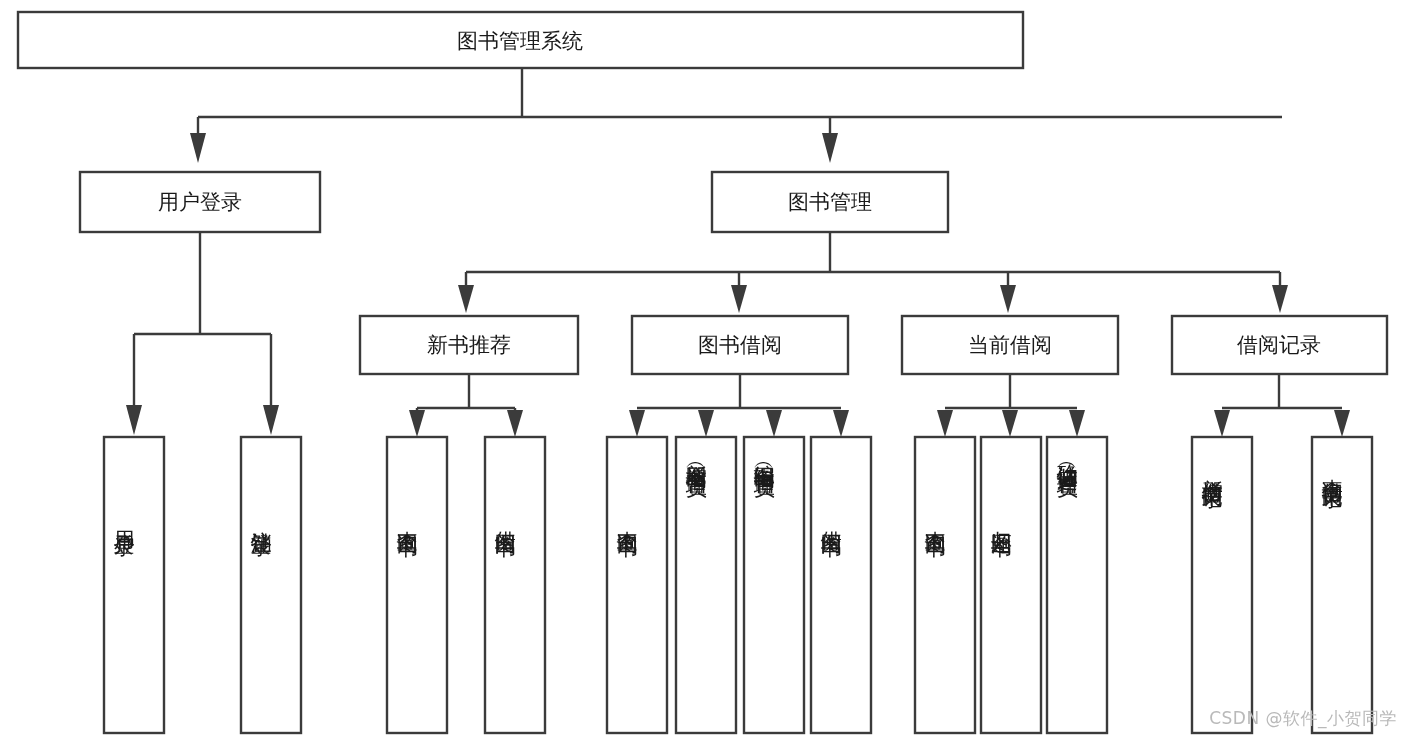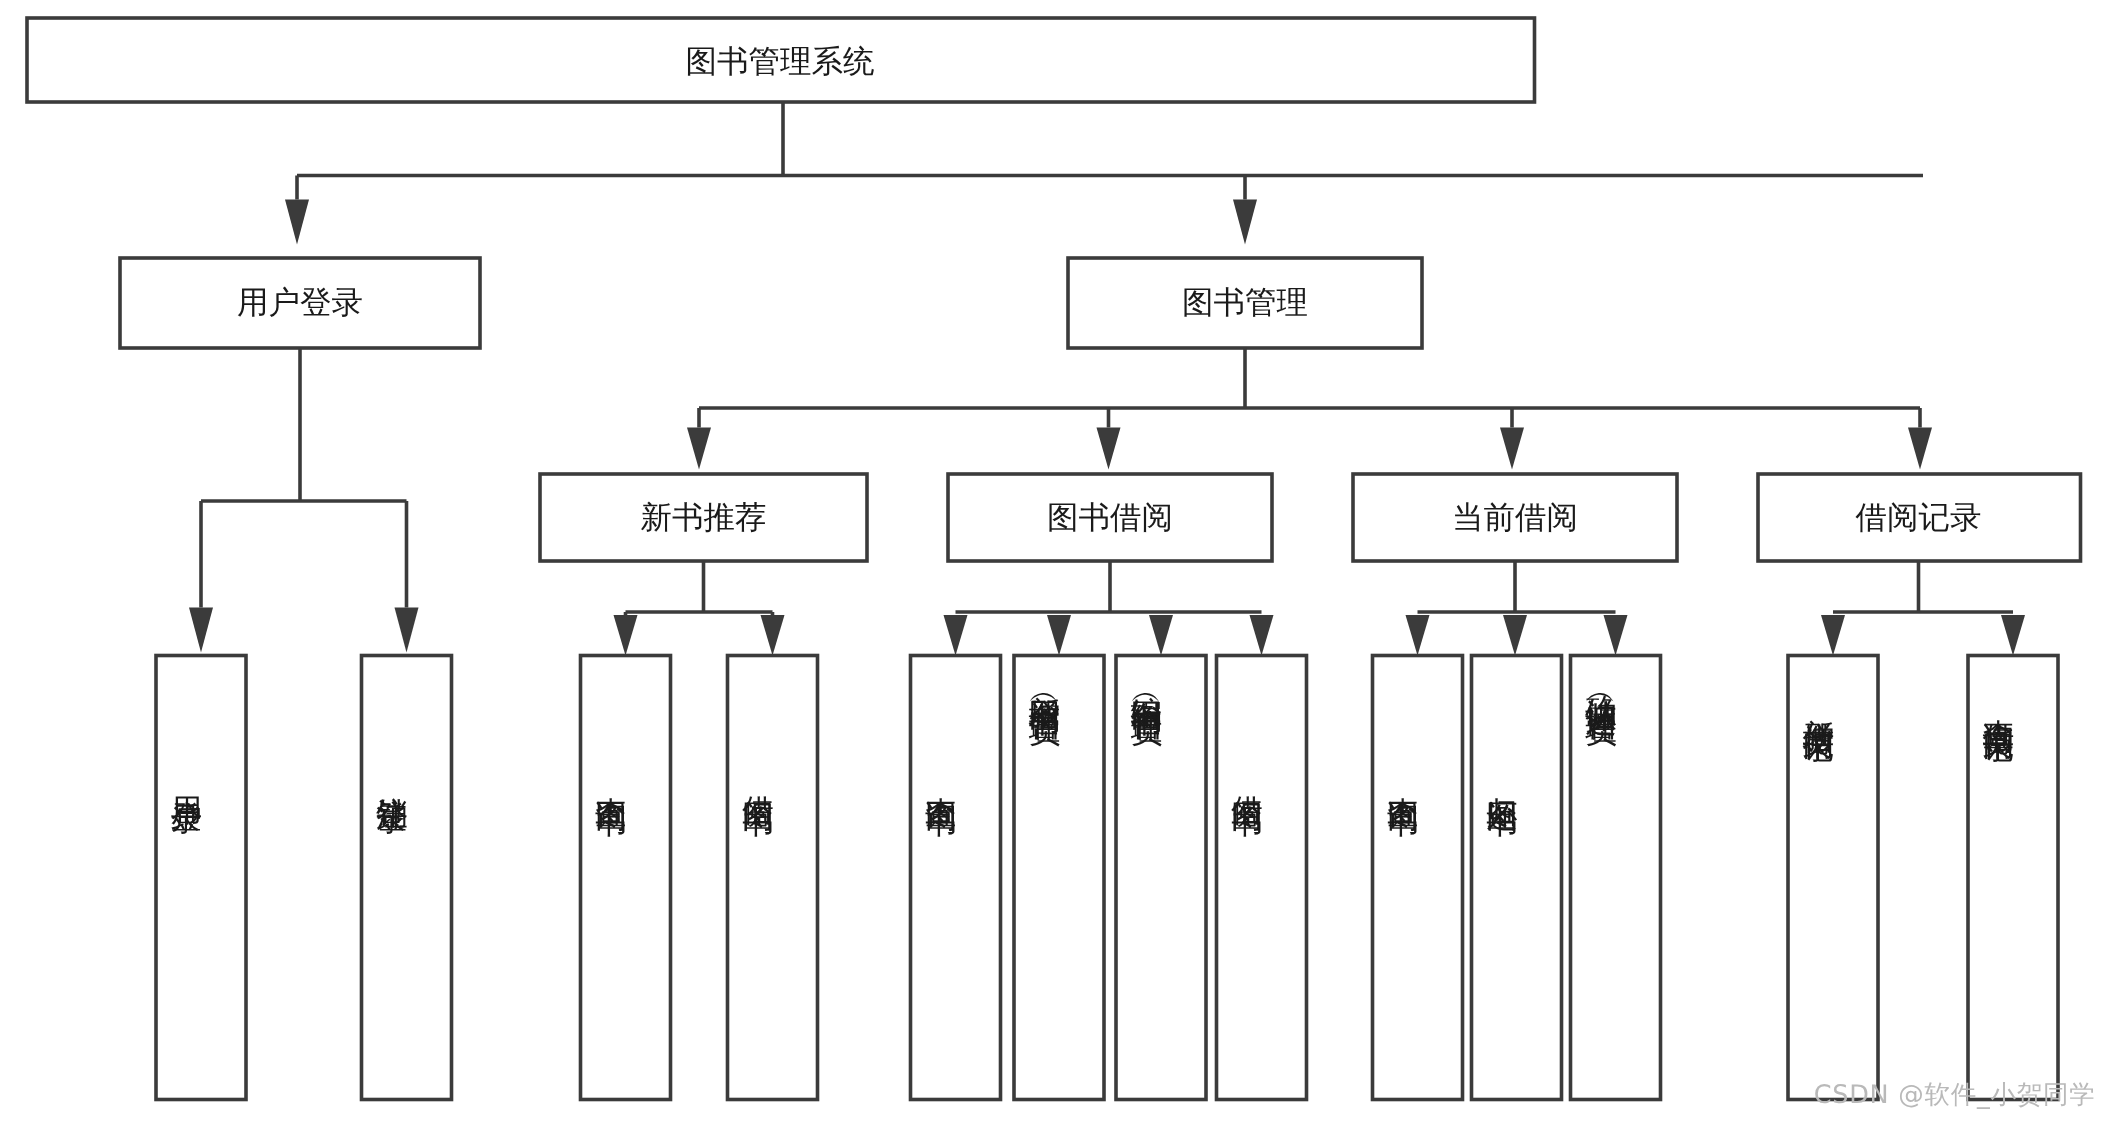--- a/index.html
+++ b/index.html
@@ -58,21 +58,21 @@
     line-height: 1.06;
     color: #1a1a1a;
     letter-spacing: 2px;
     white-space: nowrap;
     text-align: left;
     pointer-events: none;
   }
   #watermark {
     position: absolute;
     right: 8px;
-    bottom: 6px;
+    bottom: 17px;
     font-family: "DejaVu Sans", "Liberation Sans", sans-serif;
     font-size: 17px;
     color: #b9b9b9;
     letter-spacing: 0.5px;
     white-space: nowrap;
   }
 </style>
 </head>
 <body>
 

